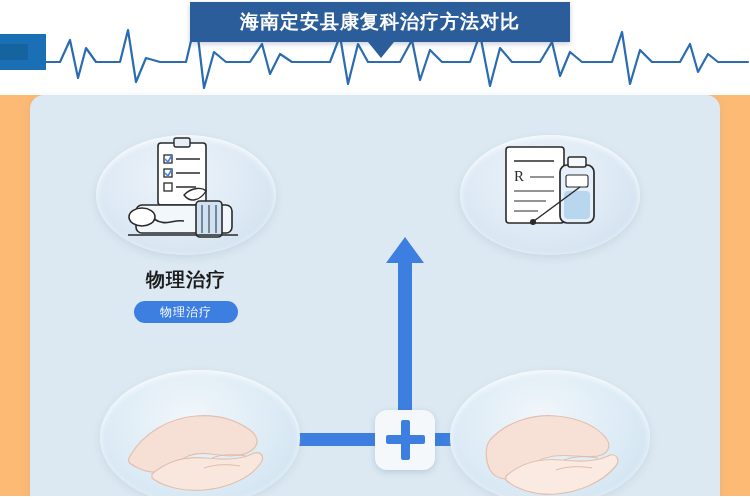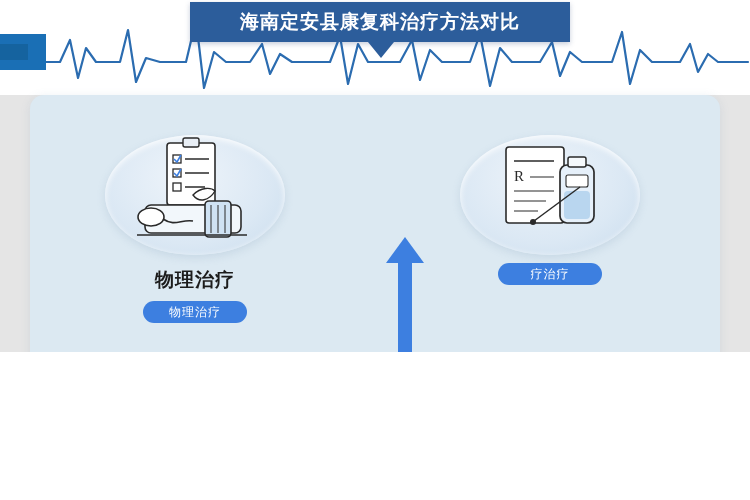--- a/index.html
+++ b/index.html
@@ -9,22 +9,22 @@
   body {
     width: 750px;
     height: 500px;
     overflow: hidden;
     background: #ffffff;
     font-family: "Liberation Sans", sans-serif;
   }
   #root {
     position: relative;
     width: 750px;
-    height: 352px;
-    background: #e5e5e5;
+    height: 496px;
+    background: #fdba74;
     overflow: hidden;
   }
 
   
   .ecg-band {
     position: absolute;
     left: 0;
     top: 0;
     width: 750px;
     height: 95px;
@@ -180,21 +180,21 @@
     top: 25px;
     width: 39px;
     height: 9px;
   }
 
   
   .quad {
     position: absolute;
     width: 250px;
   }
-  .q-tl { left: 40px;  top: 40px; }
+  .q-tl { left: 31px;  top: 40px; }
   .q-tr { left: 395px; top: 40px; }
   .q-bl { left: 45px;  top: 275px; }
   .q-br { left: 395px; top: 275px; }
 
   .oval {
     position: relative;
     margin: 0 auto;
     width: 180px;
     height: 120px;
     border-radius: 50%;
@@ -314,21 +314,20 @@
 
             <rect x="100" y="30" width="34" height="58" rx="7" fill="#e6f0fa" stroke="#2a2a2a" stroke-width="1.7"></rect>
             <rect x="108" y="22" width="18" height="10" rx="2" fill="#f5f9fc" stroke="#2a2a2a" stroke-width="1.5"></rect>
             <rect x="104" y="56" width="26" height="28" rx="4" fill="#b9d6ef" stroke="none"></rect>
             <rect x="106" y="40" width="22" height="12" rx="2" fill="#ffffff" stroke="#2a2a2a" stroke-width="1.1"></rect>
 
             <line x1="74" y1="86" x2="120" y2="52" stroke="#2a2a2a" stroke-width="1.5"></line>
             <circle cx="73" cy="87" r="3" fill="#2a2a2a"></circle>
           </svg>
         </div>
-        <div class="item-tag">疗治疗</div>
       </div>
 
       <div class="quad q-bl">
         <div class="oval-hand">
           <svg width="200" height="135" viewBox="0 0 200 135">
             <path d="M30,86 C44,62 70,48 96,46 C118,44 136,50 150,60 C158,66 160,74 152,80 C142,88 124,86 110,84 C96,82 84,86 76,94 C66,104 50,104 38,98 C30,94 26,92 30,86 Z" fill="#f6dfd4" stroke="#e2c0b0" stroke-width="1.2"></path>
             <path d="M52,104 C68,90 86,86 106,88 C124,90 140,90 152,84 C160,80 166,86 160,94 C150,108 128,118 104,120 C82,122 62,116 52,108 Z" fill="#f9e7de" stroke="#e2c0b0" stroke-width="1.2"></path>
             <path d="M112,88 C122,84 134,84 146,86" fill="none" stroke="#e0bcab" stroke-width="1"></path>
             <path d="M104,98 C116,94 128,94 140,96" fill="none" stroke="#e0bcab" stroke-width="1"></path>
           </svg>

